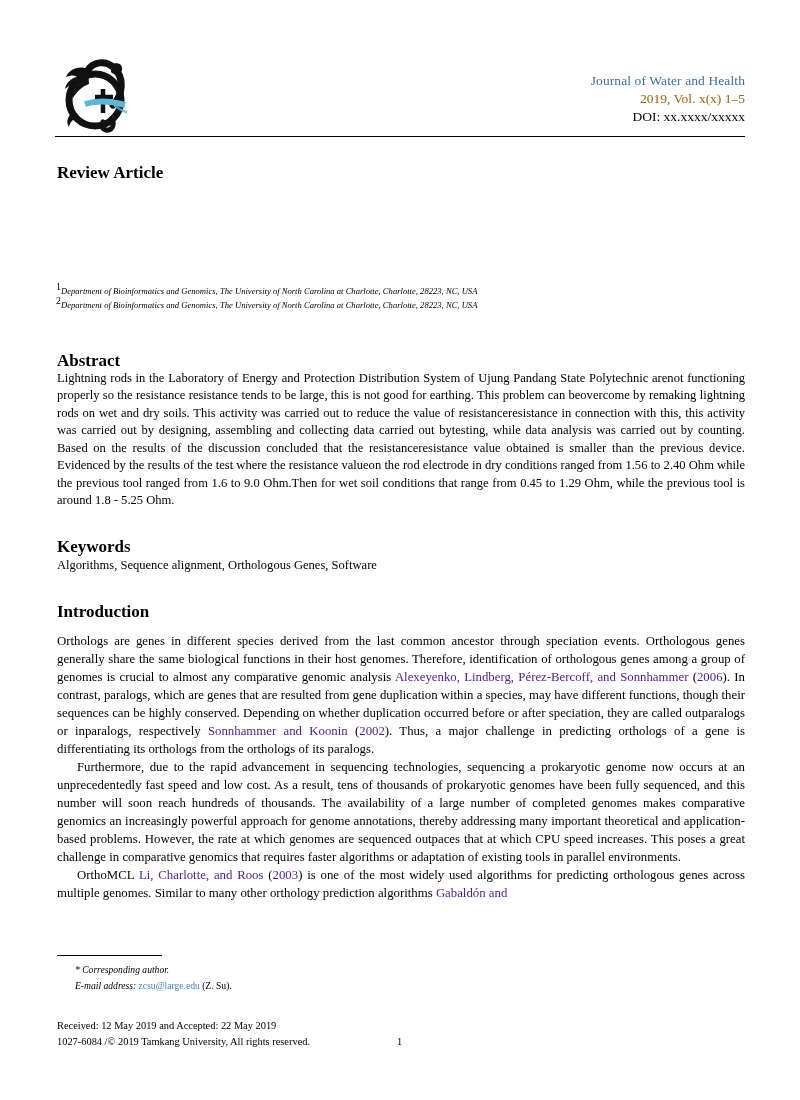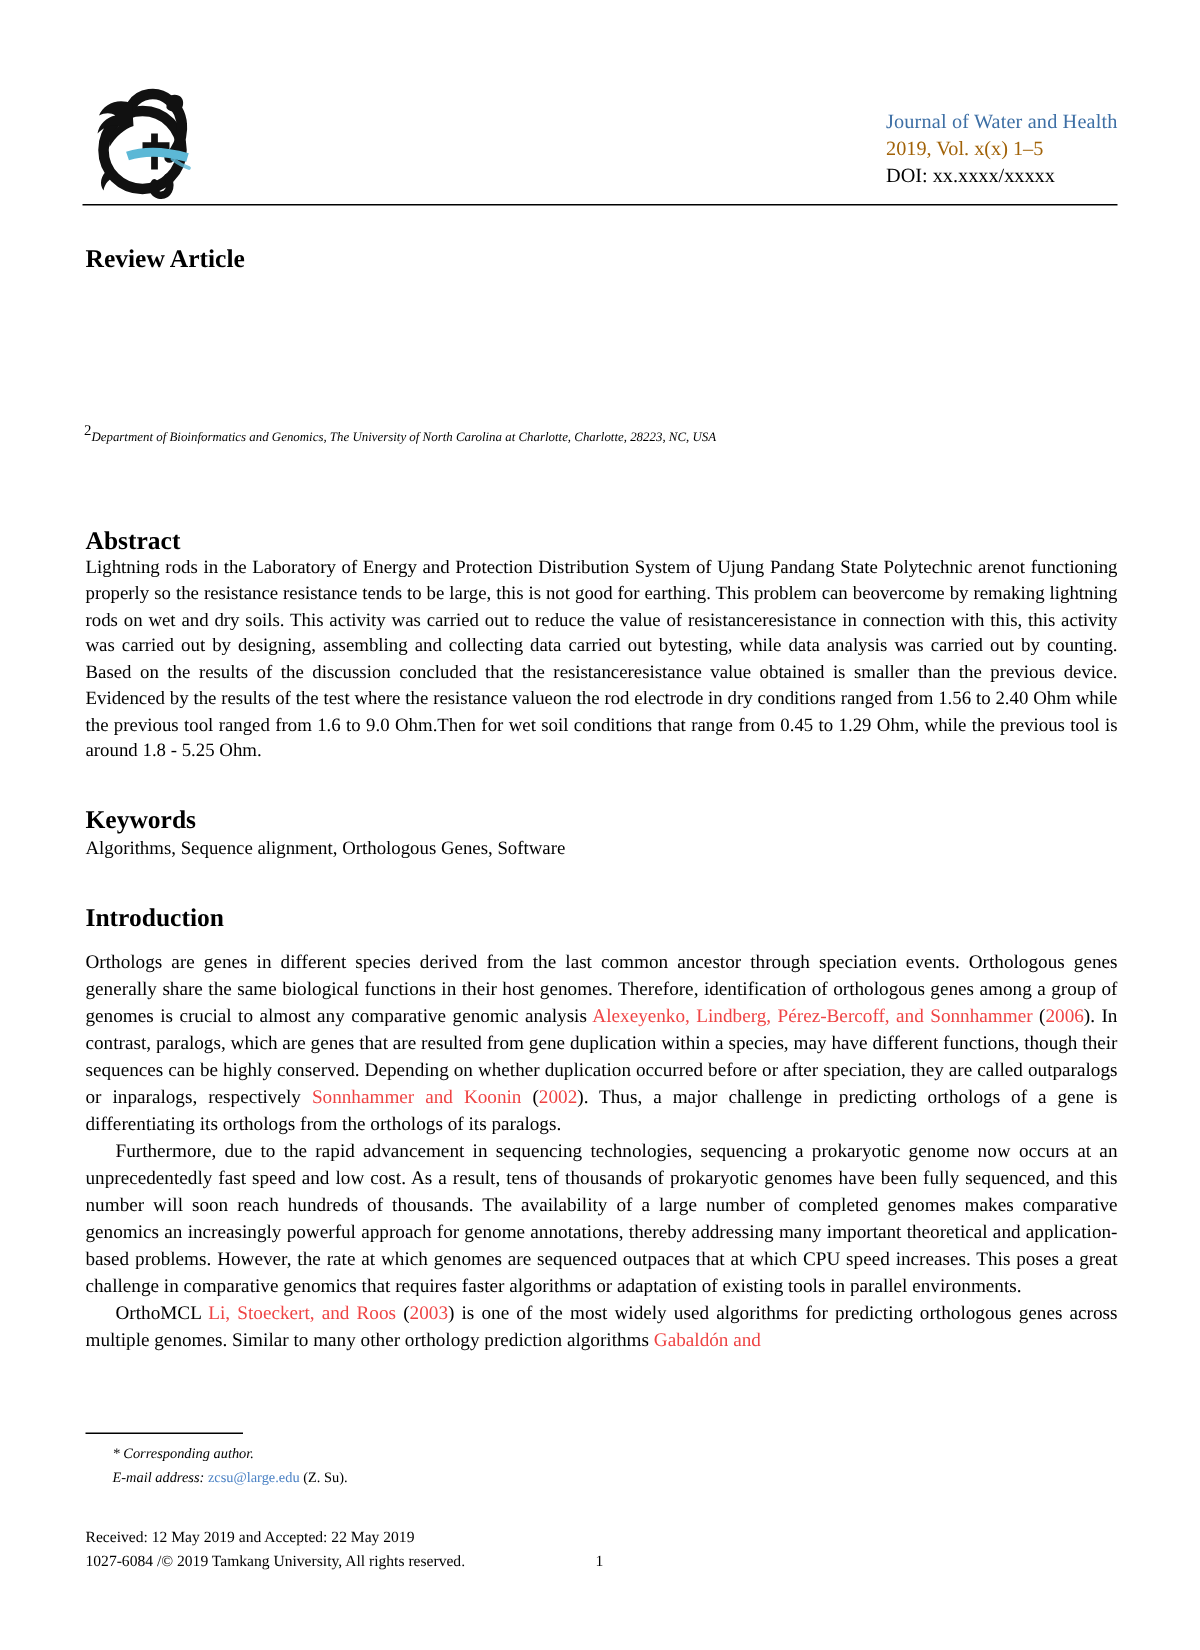--- a/index.html
+++ b/index.html
@@ -34,21 +34,21 @@
     position: absolute;
     left: 0px;
     top: 0px;
     width: 84px;
     height: 78px;
   }
   .journal-block {
     position: absolute;
     right: 0px;
     top: 17px;
-    text-align: left;
+    text-align: right;
     line-height: 1.33;
   }
   .journal-title {
     color: #3d6fa5;
     font-size: 13.5px;
     letter-spacing: 0.1px;
   }
   .journal-volume {
     color: #a16207;
     font-size: 13.5px;
@@ -161,21 +161,21 @@
     text-align: justify;
     text-justify: inter-word;
   }
   .intro-body p {
     margin: 0;
   }
   .intro-body p.indented {
     text-indent: 20px;
   }
   .cite {
-    color: #ef4444;
+    color: #4c1d95;
   }
 
   
   .footnote-rule {
     position: absolute;
     left: 57px;
     top: 955px;
     width: 105px;
     height: 0;
     border-top: 1.2px solid #000000;
@@ -250,34 +250,35 @@
       <div class="journal-doi">DOI: xx.xxxx/xxxxx</div>
     </div>
   </div>
   <div class="masthead-rule"></div>
 
   <div class="article-type sec-heading">Review Article</div>
 
 
 
   <div class="affiliations">
+      <div><sup>1</sup><span>Department of Bioinformatics and Genomics, The University of North Carolina at Charlotte, Charlotte, 28223, NC, USA</span></div>
       <div><sup>2</sup><span>Department of Bioinformatics and Genomics, The University of North Carolina at Charlotte, Charlotte, 28223, NC, USA</span></div>
     </div>
 
   <div class="sec-heading abstract-heading">Abstract</div>
   <div class="abstract-body">Lightning rods in the Laboratory of Energy and Protection Distribution System of Ujung Pandang State Polytechnic arenot functioning properly so the resistance resistance tends to be large, this is not good for earthing. This problem can beovercome by remaking lightning rods on wet and dry soils. This activity was carried out to reduce the value of resistanceresistance in connection with this, this activity was carried out by designing, assembling and collecting data carried out bytesting, while data analysis was carried out by counting. Based on the results of the discussion concluded that the resistanceresistance value obtained is smaller than the previous device. Evidenced by the results of the test where the resistance valueon the rod electrode in dry conditions ranged from 1.56 to 2.40 Ohm while the previous tool ranged from 1.6 to 9.0 Ohm.Then for wet soil conditions that range from 0.45 to 1.29 Ohm, while the previous tool is around 1.8 - 5.25 Ohm.</div>
 
   <div class="sec-heading keywords-heading">Keywords</div>
   <div class="keywords-body">Algorithms, Sequence alignment, Orthologous Genes, Software</div>
 
   <div class="sec-heading intro-heading">Introduction</div>
   <div class="intro-body">
       <p><span>Orthologs are genes in different species derived from the last common ancestor through speciation events. Orthologous genes generally share the same biological functions in their host genomes. Therefore, identification of orthologous genes among a group of genomes is crucial to almost any comparative genomic analysis </span><span class="cite">Alexeyenko, Lindberg, Pérez-Bercoff, and Sonnhammer</span><span> (</span><span class="cite">2006</span><span>). In contrast, paralogs, which are genes that are resulted from gene duplication within a species, may have different functions, though their sequences can be highly conserved. Depending on whether duplication occurred before or after speciation, they are called outparalogs or inparalogs, respectively </span><span class="cite">Sonnhammer and Koonin</span><span> (</span><span class="cite">2002</span><span>). Thus, a major challenge in predicting orthologs of a gene is differentiating its orthologs from the orthologs of its paralogs.</span></p>
       <p class="indented"><span>Furthermore, due to the rapid advancement in sequencing technologies, sequencing a prokaryotic genome now occurs at an unprecedentedly fast speed and low cost. As a result, tens of thousands of prokaryotic genomes have been fully sequenced, and this number will soon reach hundreds of thousands. The availability of a large number of completed genomes makes comparative genomics an increasingly powerful approach for genome annotations, thereby addressing many important theoretical and application-based problems. However, the rate at which genomes are sequenced outpaces that at which CPU speed increases. This poses a great challenge in comparative genomics that requires faster algorithms or adaptation of existing tools in parallel environments.</span></p>
-      <p class="indented"><span>OrthoMCL </span><span class="cite">Li, Stoeckert, and Roos</span><span> (</span><span class="cite">2003</span><span>) is one of the most widely used algorithms for predicting orthologous genes across multiple genomes. Similar to many other orthology prediction algorithms </span><span class="cite">Gabaldón and</span></p>
+      <p class="indented"><span>OrthoMCL </span><span class="cite">Li, Charlotte, and Roos</span><span> (</span><span class="cite">2003</span><span>) is one of the most widely used algorithms for predicting orthologous genes across multiple genomes. Similar to many other orthology prediction algorithms </span><span class="cite">Gabaldón and</span></p>
     </div>
 
   <div class="footnote-rule"></div>
   <div class="footnote">
     <div class="ital">* Corresponding author.</div>
     <div>
       <span class="ital">E-mail address:</span>
       <span class="footnote-email">zcsu@large.edu</span><span> (Z. Su).</span>
     </div>
   </div>

